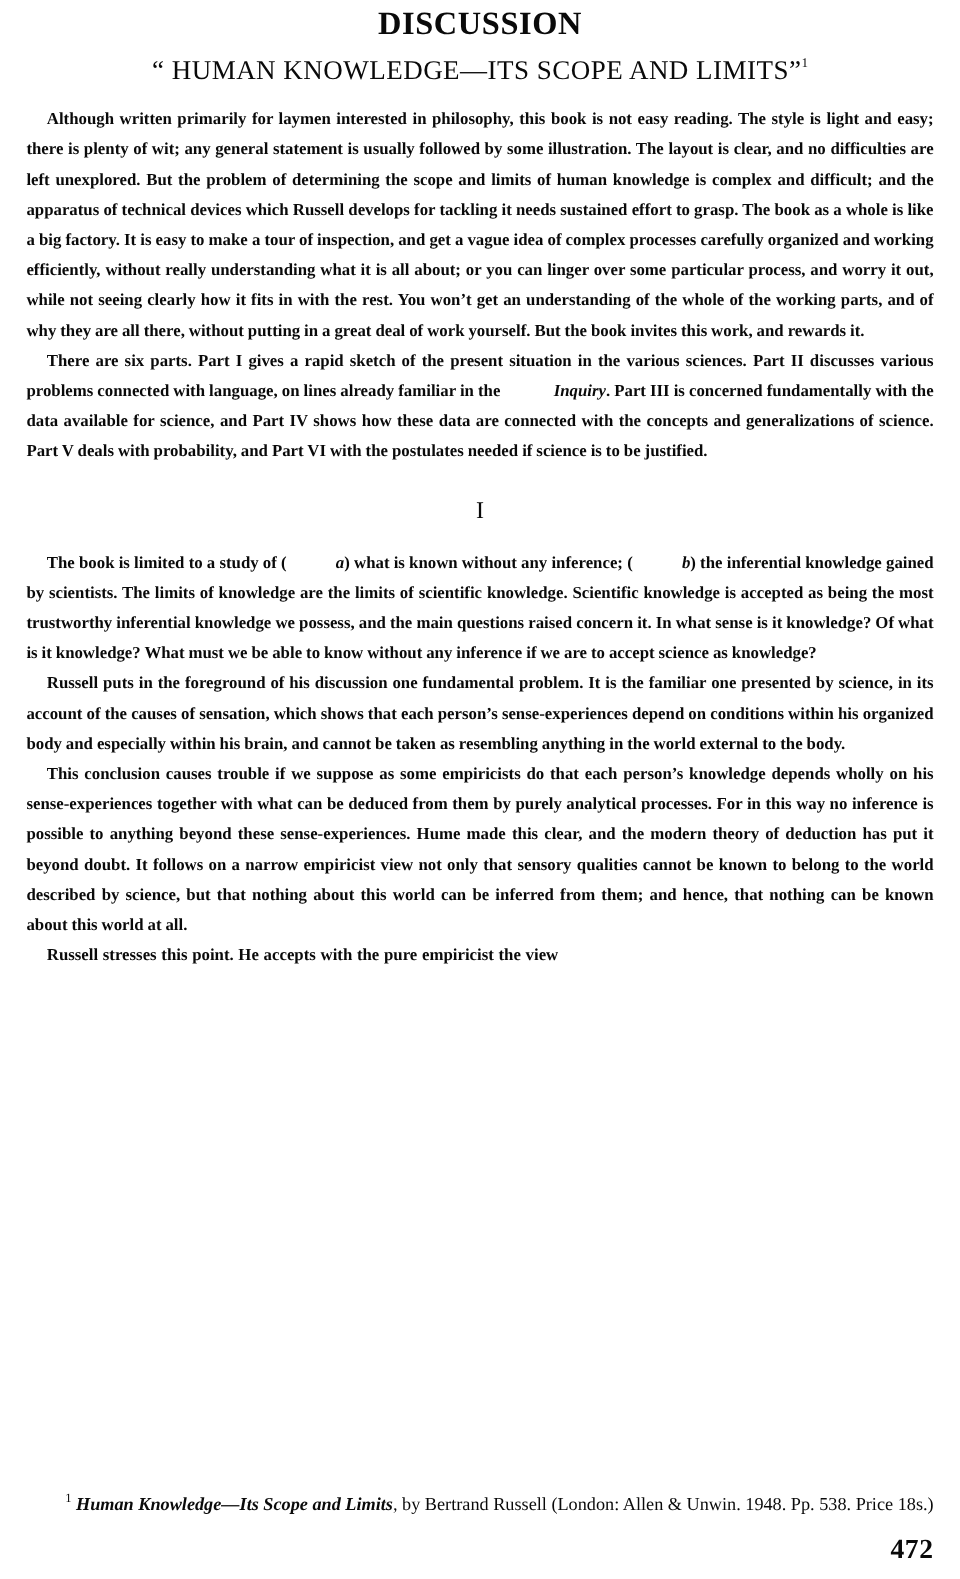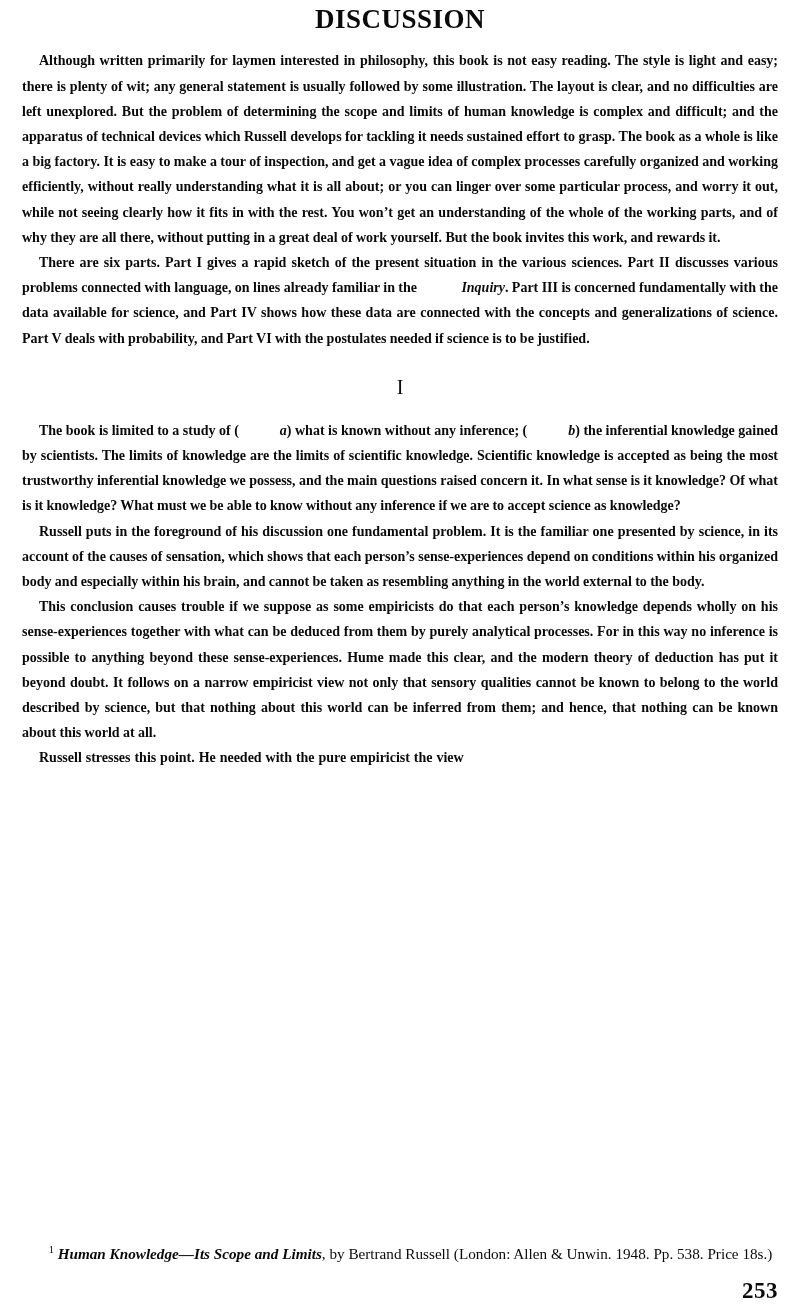--- a/index.html
+++ b/index.html
@@ -79,21 +79,21 @@
   }
 
   
   .footnote {
     position: absolute;
     left: 27px;
     right: 22px;
     top: 1238px;
     font-size: 15.2px;
     line-height: 19.5px;
-    text-align: center;
+    text-align: right;
     text-indent: 16px;
   }
   .footnote .fn-mark {
     font-size: 10.5px;
     vertical-align: 6px;
   }
   .footnote .fn-title {
     font-style: italic;
     font-weight: bold;
   }
@@ -113,36 +113,39 @@
 
   em.it { font-style: italic; margin-left: 41px; }
 </style>
 </head>
 <body>
 
 <div class="page">
 
   <h1 class="running-head">DISCUSSION</h1>
 
+  <h2 class="article-title">
+    <span>“ HUMAN KNOWLEDGE—ITS SCOPE AND LIMITS”</span><span class="sup">1</span>
+  </h2>
 
   <div class="body-block">
 
     <p class="para"><span>Although written primarily for laymen interested in philosophy, this book is not easy reading. The style is light and easy; there is plenty of wit; any general statement is usually followed by some illustration. The layout is clear, and no difficulties are left unexplored. But the problem of determining the scope and limits of human knowledge is complex and difficult; and the apparatus of technical devices which Russell develops for tackling it needs sustained effort to grasp. The book as a whole is like a big factory. It is easy to make a tour of inspection, and get a vague idea of complex processes carefully organized and working efficiently, without really understanding what it is all about; or you can linger over some particular process, and worry it out, while not seeing clearly how it fits in with the rest. You won’t get an understanding of the whole of the working parts, and of why they are all there, without putting in a great deal of work yourself. But the book invites this work, and rewards it.</span></p>
 
     <p class="para"><span>There are six parts. Part I gives a rapid sketch of the present situation in the various sciences. Part II discusses various problems connected with language, on lines already familiar in the </span><em class="it">Inquiry</em><span>. Part III is concerned fundamentally with the data available for science, and Part IV shows how these data are connected with the concepts and generalizations of science. Part V deals with probability, and Part VI with the postulates needed if science is to be justified.</span></p>
 
     <div class="section-mark">I</div>
 
     <p class="para"><span>The book is limited to a study of (</span><em class="it">a</em><span>) what is known without any inference; (</span><em class="it">b</em><span>) the inferential knowledge gained by scientists. The limits of knowledge are the limits of scientific knowledge. Scientific knowledge is accepted as being the most trustworthy inferential knowledge we possess, and the main questions raised concern it. In what sense is it knowledge? Of what is it knowledge? What must we be able to know without any inference if we are to accept science as knowledge?</span></p>
 
     <p class="para"><span>Russell puts in the foreground of his discussion one fundamental problem. It is the familiar one presented by science, in its account of the causes of sensation, which shows that each person’s sense-experiences depend on conditions within his organized body and especially within his brain, and cannot be taken as resembling anything in the world external to the body.</span></p>
 
     <p class="para"><span>This conclusion causes trouble if we suppose as some empiricists do that each person’s knowledge depends wholly on his sense-experiences together with what can be deduced from them by purely analytical processes. For in this way no inference is possible to anything beyond these sense-experiences. Hume made this clear, and the modern theory of deduction has put it beyond doubt. It follows on a narrow empiricist view not only that sensory qualities cannot be known to belong to the world described by science, but that nothing about this world can be inferred from them; and hence, that nothing can be known about this world at all.</span></p>
 
-    <p class="para tight"><span>Russell stresses this point. He needed with the pure empiricist the view</span></p>
+    <p class="para tight"><span>Russell stresses this point. He accepts with the pure empiricist the view</span></p>
 
   </div>
 
   <div class="footnote"><span class="fn-mark">1</span> <span class="fn-title">Human Knowledge—Its Scope and Limits</span><span class="oldstyle">, by Bertrand Russell (London: Allen &amp; Unwin. 1948. Pp. 538. Price 18s.)</span></div>
 
-  <div class="folio">253</div>
+  <div class="folio">472</div>
 
 </div>
 
 </body></html>

